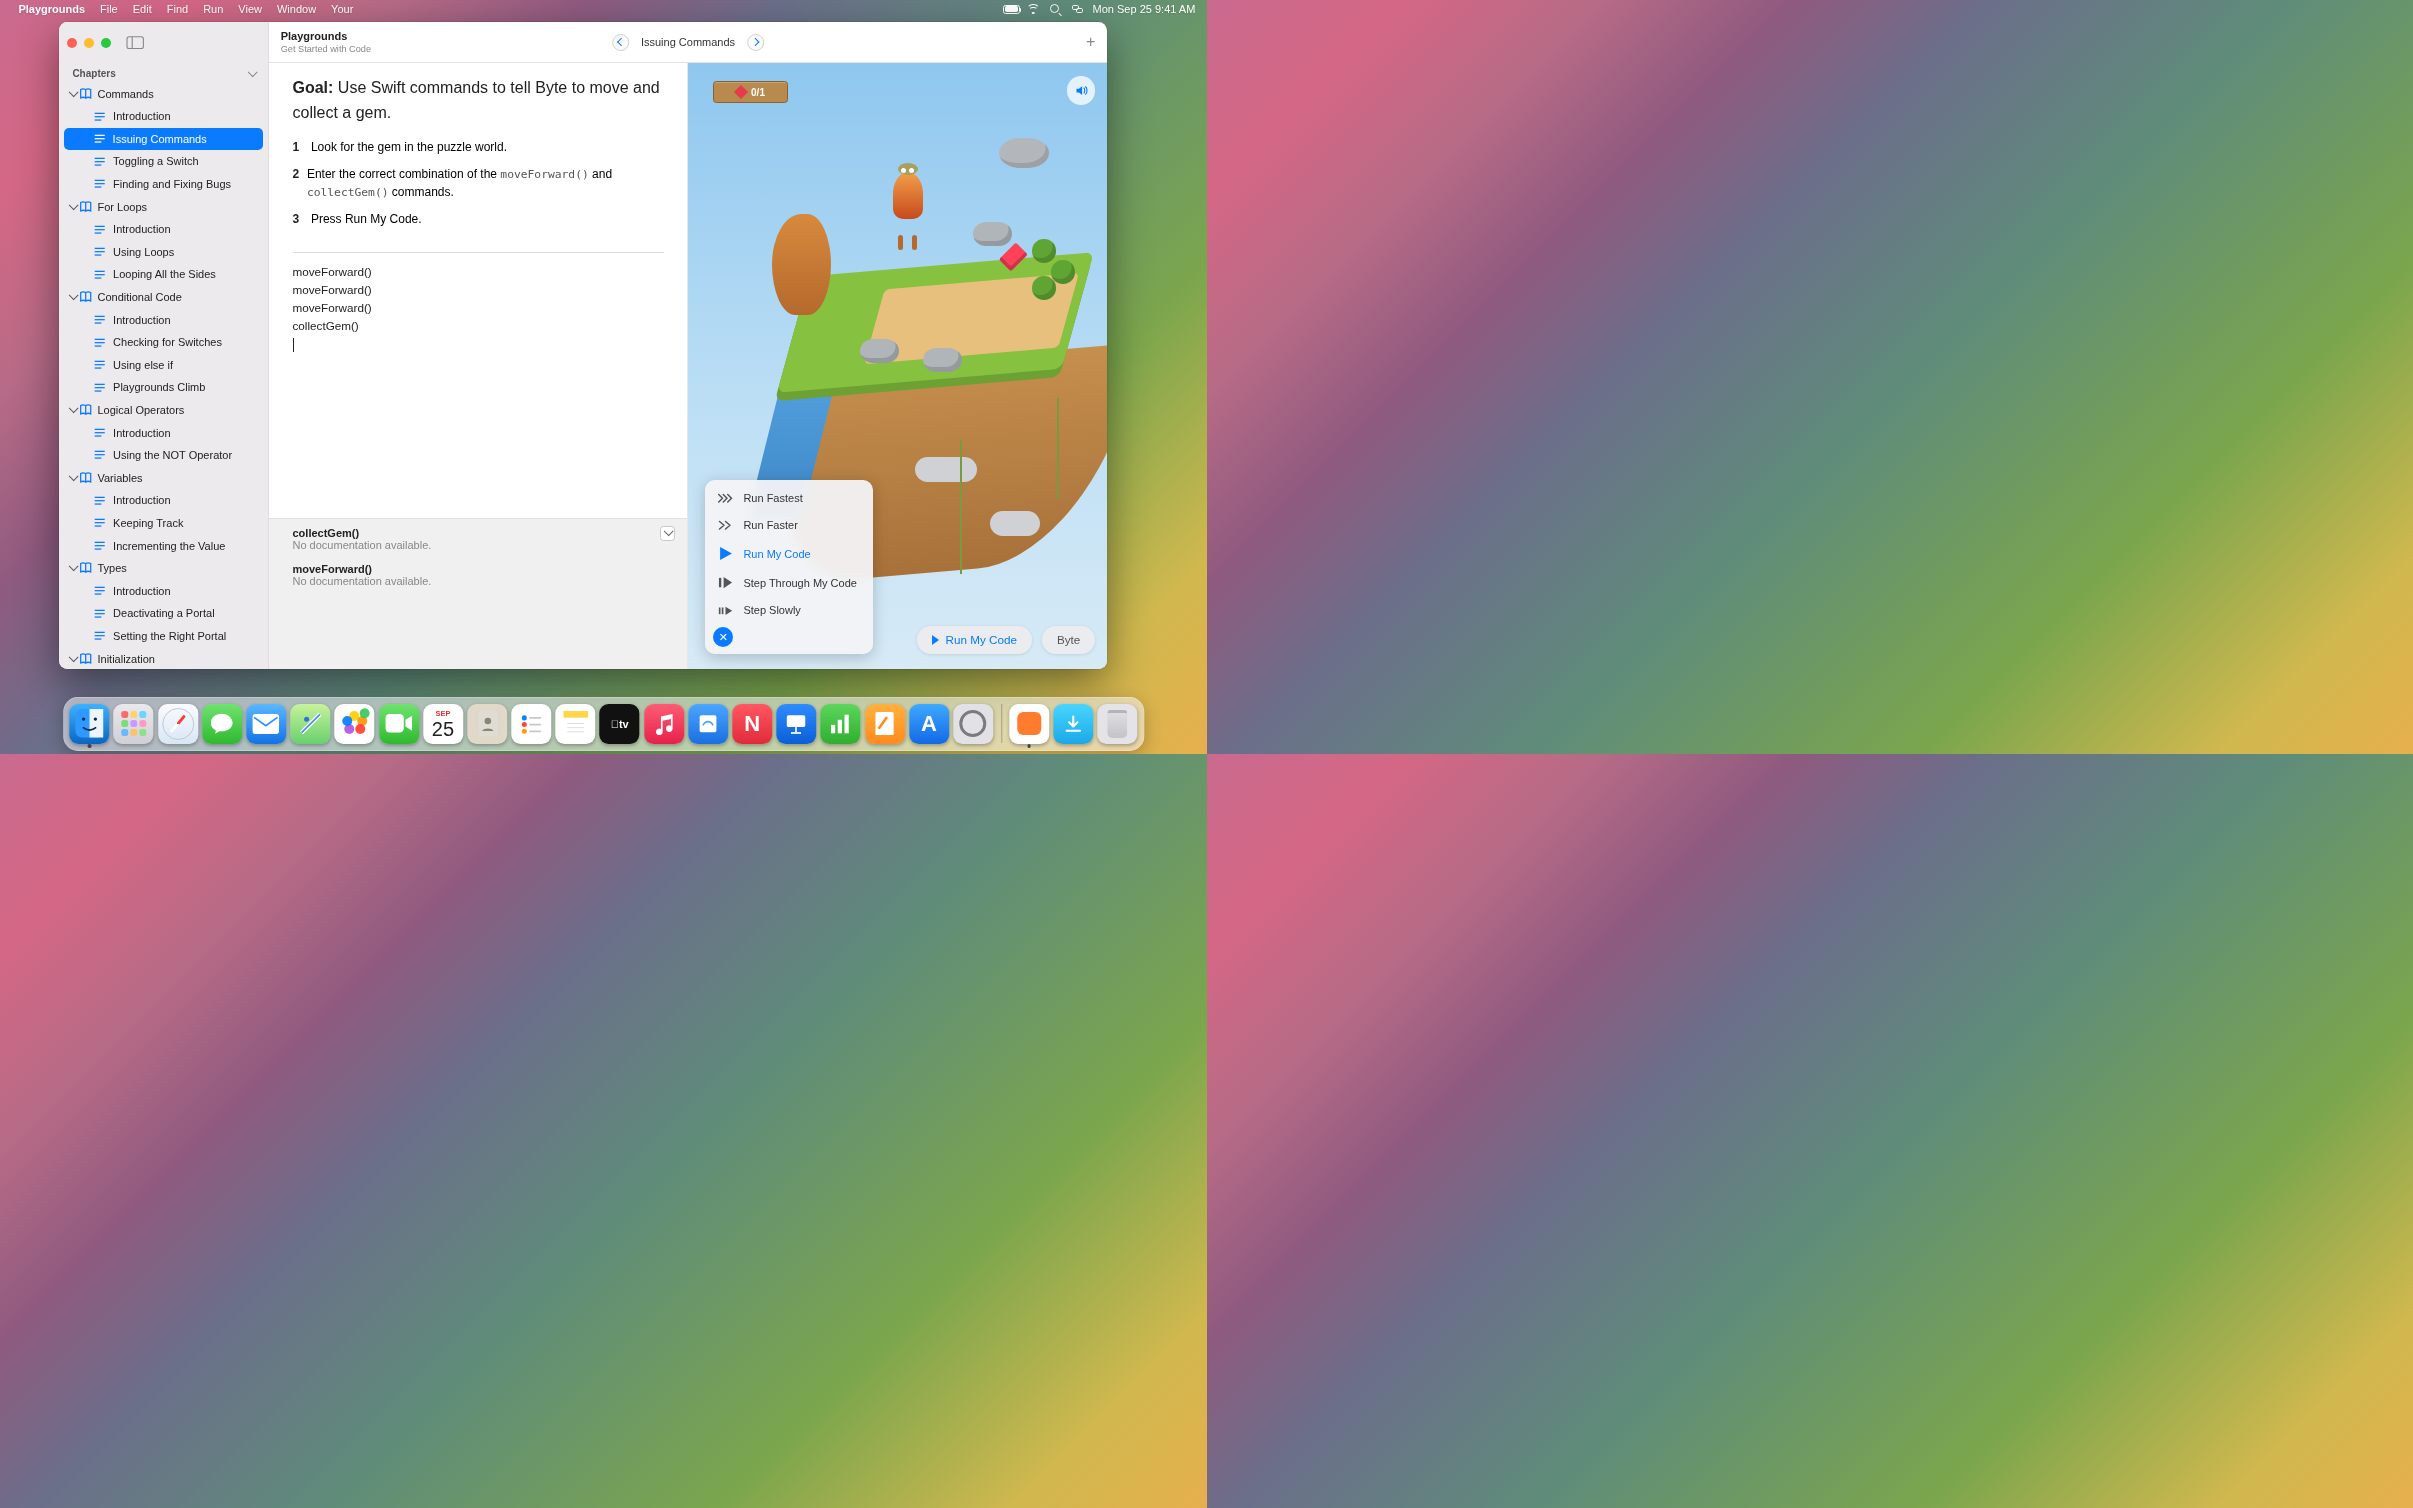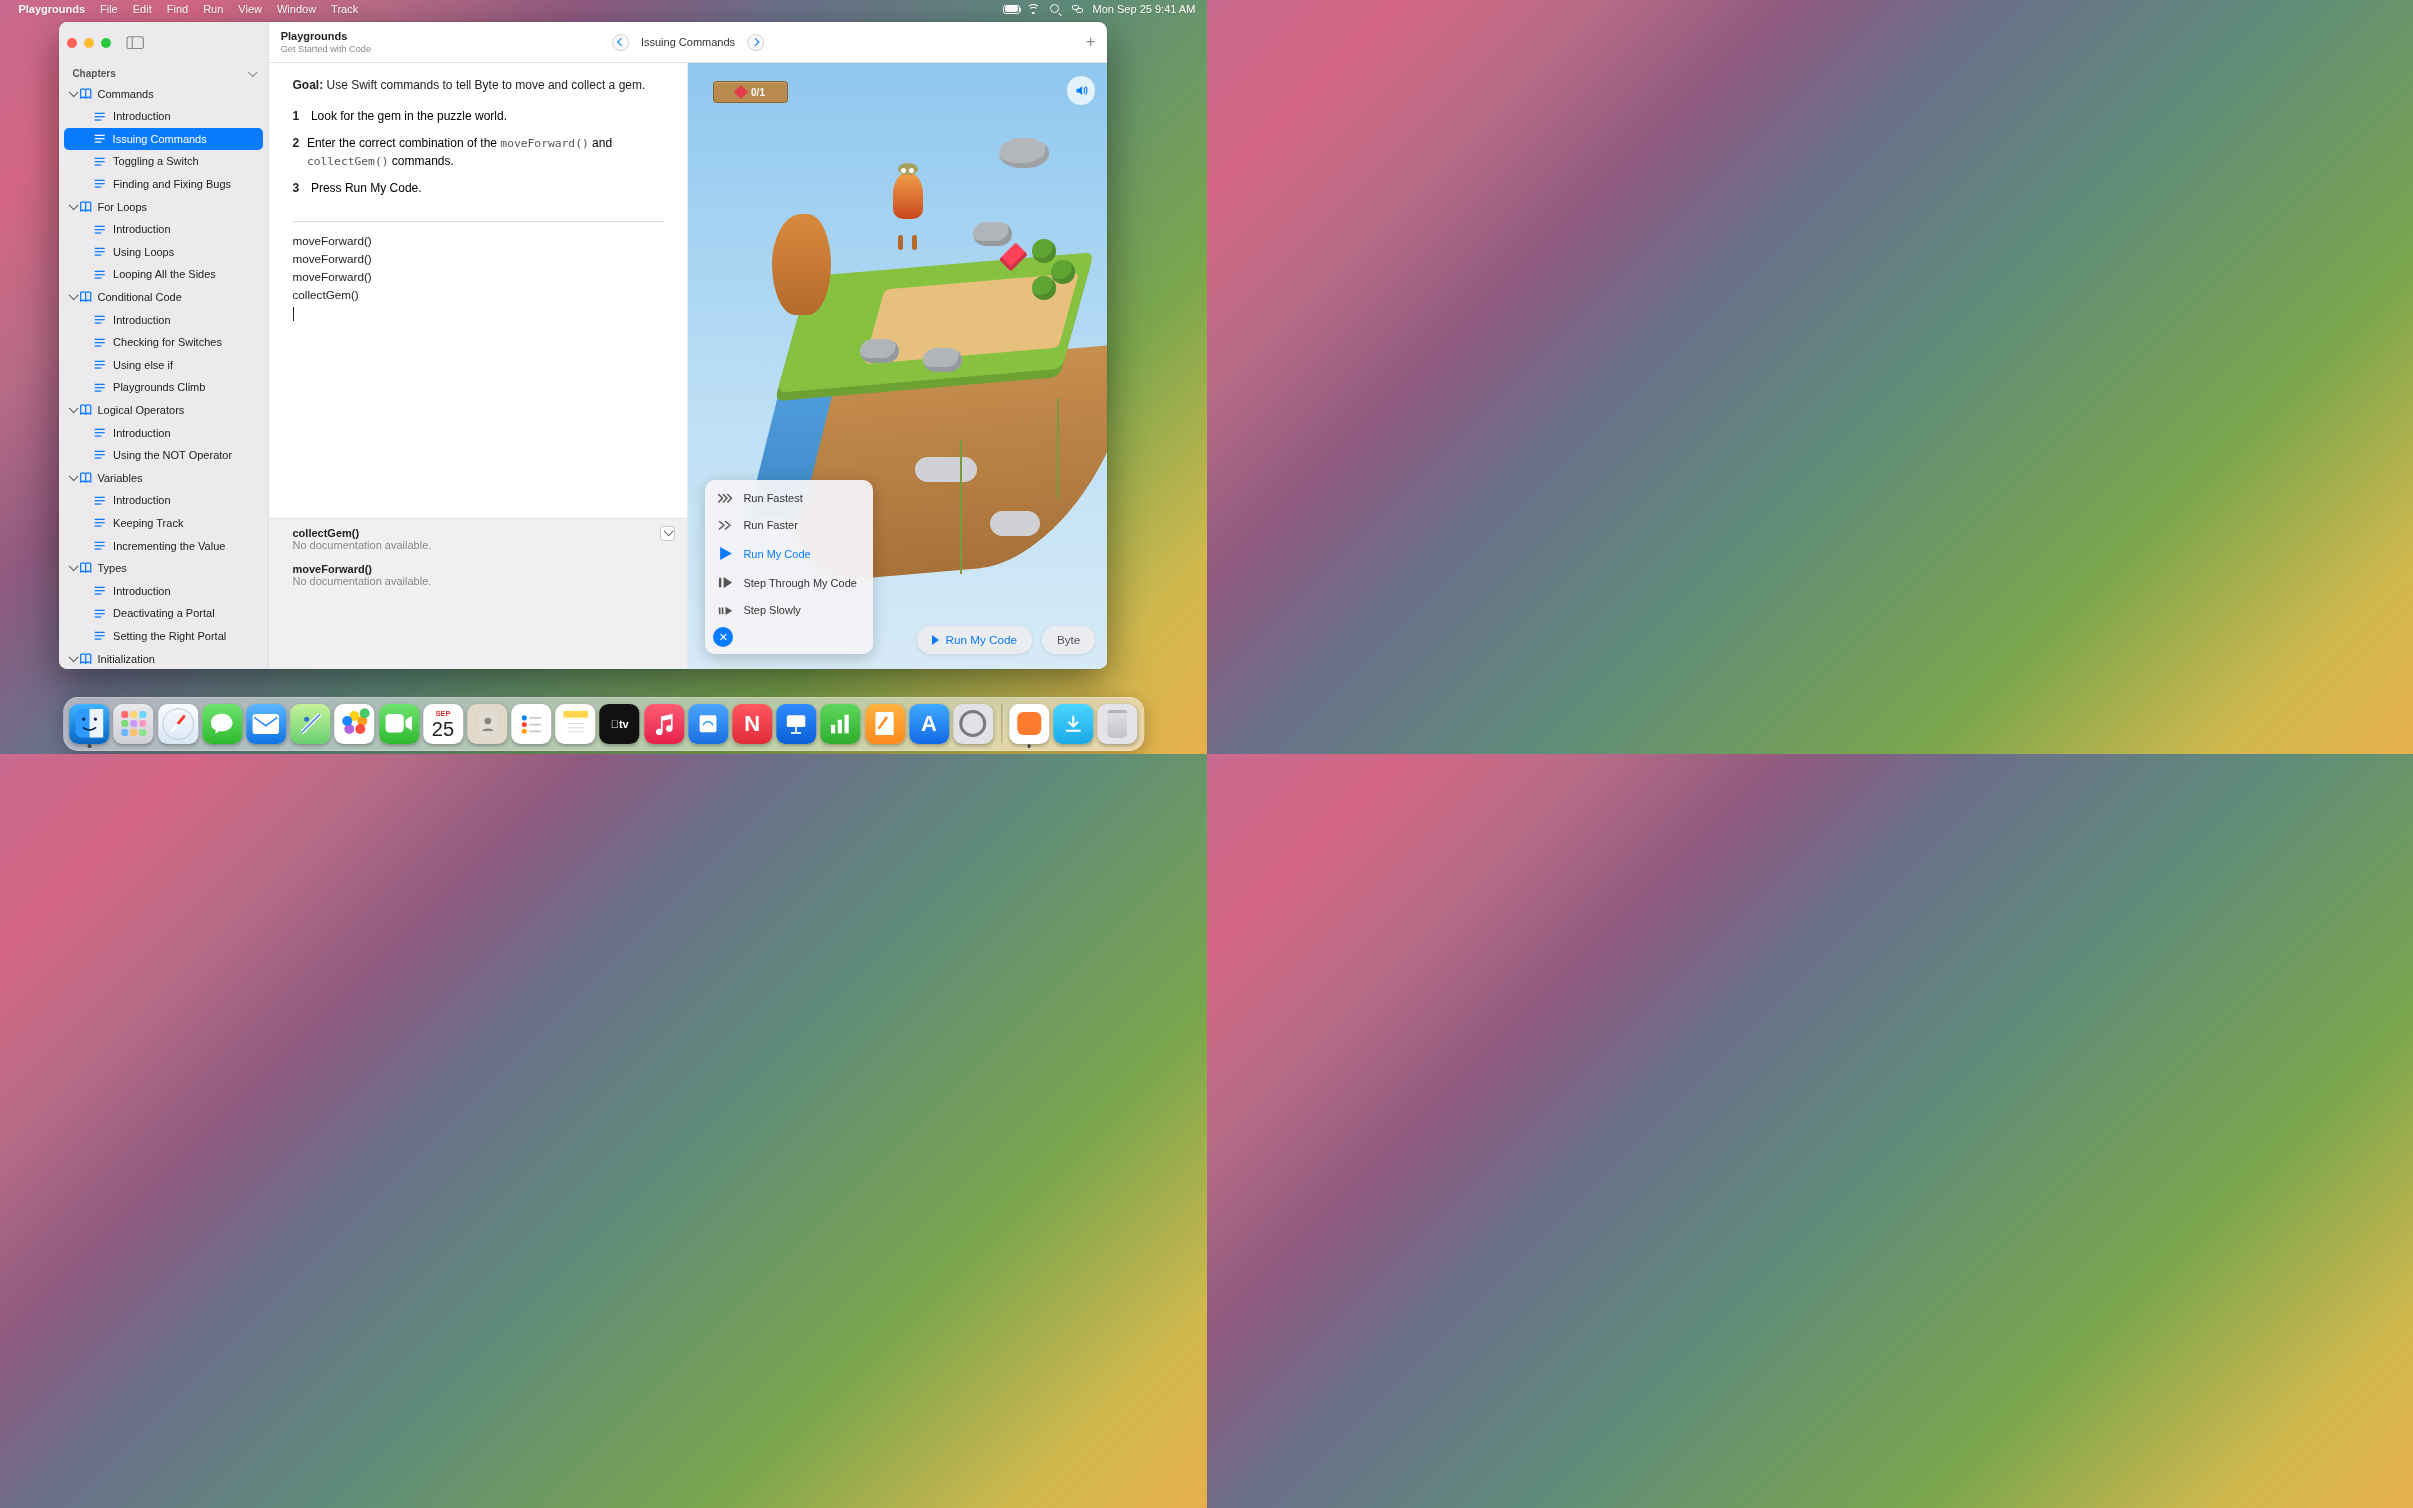--- a/index.html
+++ b/index.html
@@ -79,21 +79,21 @@
 .tb-left { display:flex; flex-direction:column; }
 .tb-title { font-size:11px; font-weight:700; color:#222; line-height:1.2; }
 .tb-sub { font-size:9.2px; color:#888; }
 .tb-center { position:absolute; left:50%; transform:translateX(-50%); display:flex; align-items:center; gap:11.7px; font-size:11px; color:#333; }
 .navcircle { width:17px; height:17px; border:0.8px solid #cfcfcf; border-radius:50%; display:inline-flex; align-items:center; justify-content:center; color:#0a7aff; font-size:9.2px; background:#fafafa; }
 .tb-right { margin-left:auto; color:#888; }
 .plus { font-size:16px; font-weight:300; }
 
 .content { flex:1; display:flex; overflow:hidden; }
 .doc-col { width:419px; display:flex; flex-direction:column; border-right:0.8px solid #e8e8e8; }
-.prose { padding: 13.4px 23.5px 0; color:#222; font-size:12px; line-height:1.55; }
+.prose { padding: 13.4px 23.5px 0; color:#222; font-size:16px; line-height:1.55; }
 .prose p { margin-bottom: 11.7px; }
 .prose b.goal { font-weight:700; }
 .prose a.kw { color:#0a7aff; text-decoration:none; }
 .steps { padding: 0 23.5px 10px; }
 .step { display:flex; margin-bottom:8.4px; font-size:12px; line-height:1.55; }
 .step .num { font-weight:700; width:18.4px; color:#222; }
 .step code, .prose code { font-family: "SF Mono", Menlo, monospace; font-size:11.3px; color:#555; }
 .rule { height:0.8px; background:#dcdcdc; margin: 5px 23.5px 10px; }
 .code { padding: 0 23.5px; font-family:"SF Mono", Menlo, monospace; font-size:11.7px; color:#222; line-height:1.55; white-space:pre; }
 .cursor { display:inline-block; width:0.8px; height:13.4px; background:#222; vertical-align:middle; }
@@ -206,21 +206,21 @@
 
 <div class="menubar">
   <span class="apple"></span>
   <span class="mitem bold">Playgrounds</span>
   <span class="mitem">File</span>
   <span class="mitem">Edit</span>
   <span class="mitem">Find</span>
   <span class="mitem">Run</span>
   <span class="mitem">View</span>
   <span class="mitem">Window</span>
-  <span class="mitem">Track</span>
+  <span class="mitem">Your</span>
   <span class="spacer"></span>
   <span class="ricon">
       <span class="batt-body">
         <span class="batt-fill"></span>
       </span>
     </span>
   <span class="ricon">
       <span class="wifi-icon">
         <span class="wifi-arc a1"></span>
         <span class="wifi-arc a2"></span>

